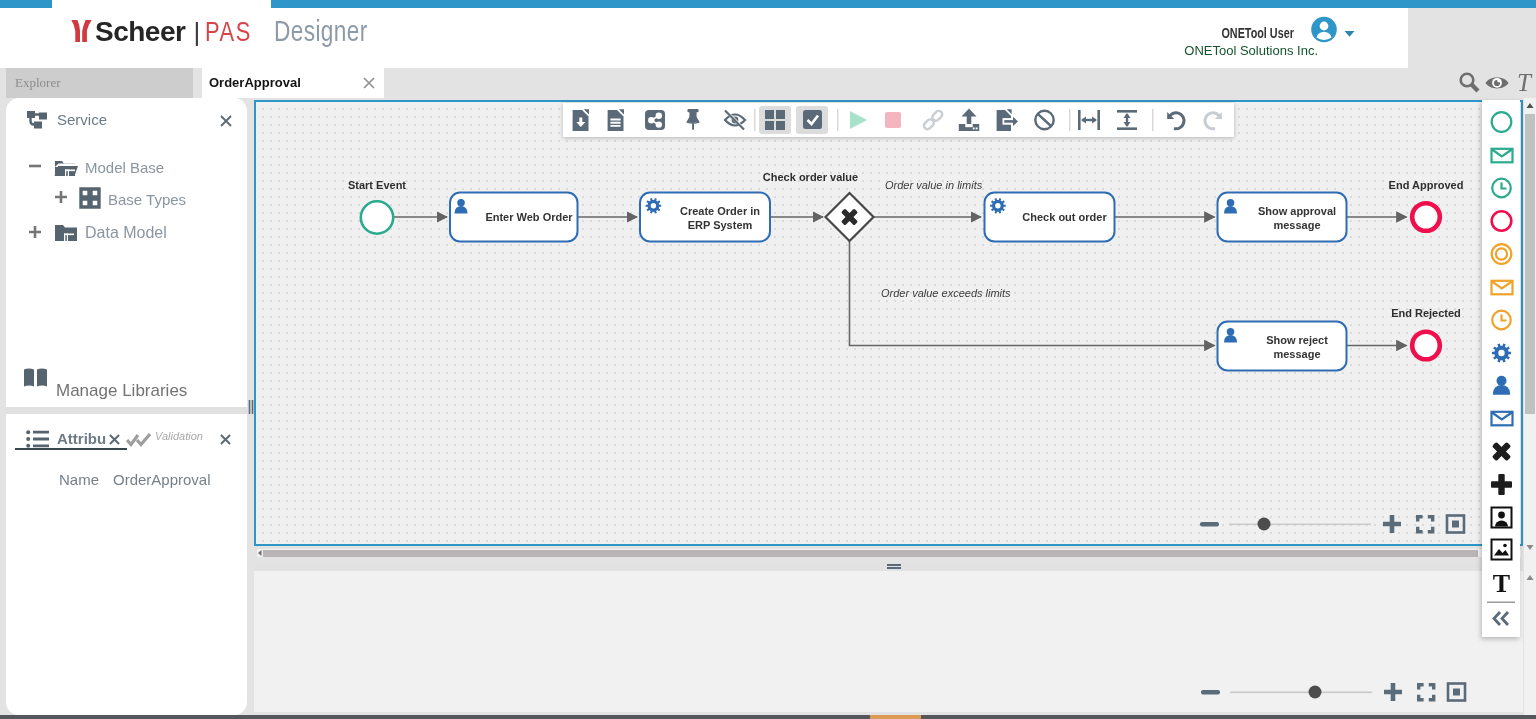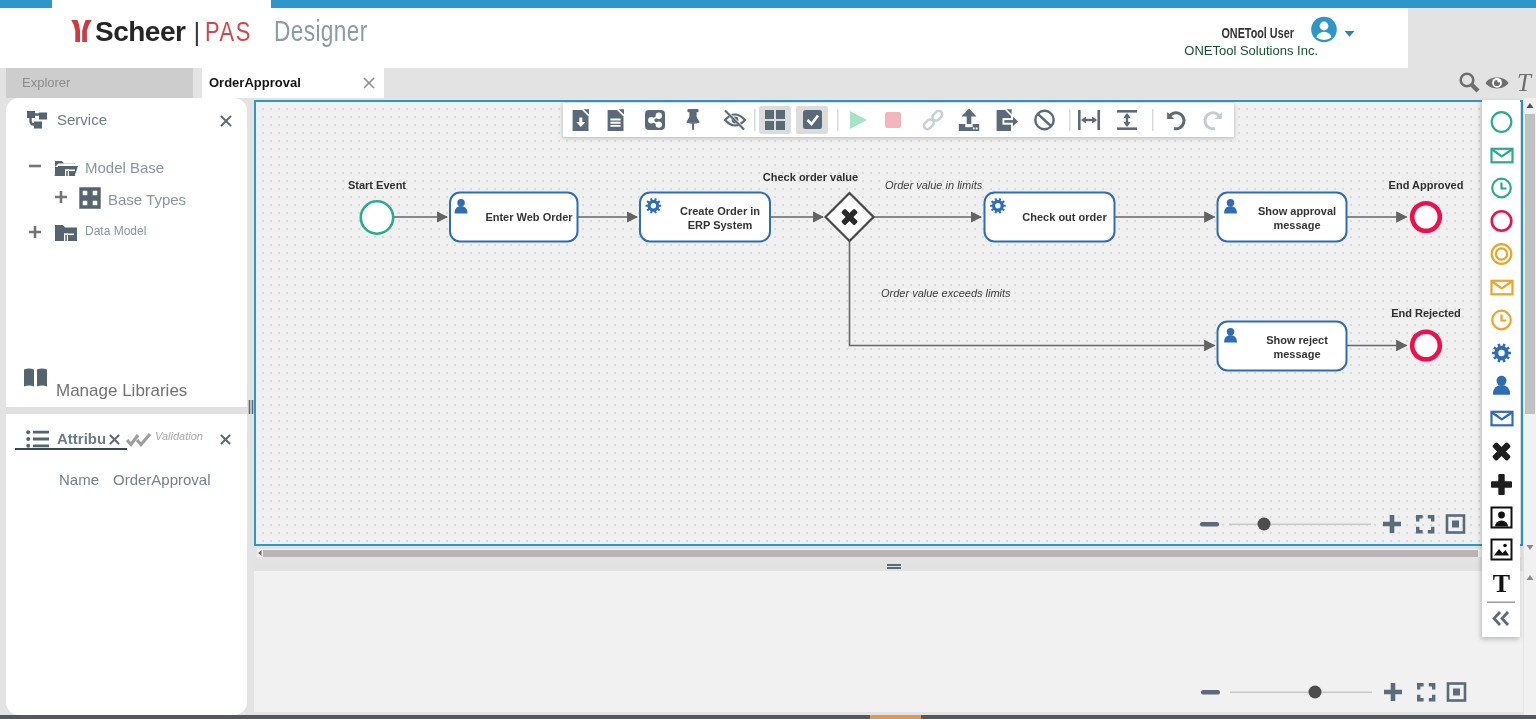--- a/index.html
+++ b/index.html
@@ -12,21 +12,21 @@
 #logo { position:absolute; left:71px; top:15px; height:40px; white-space:nowrap; }
 #logo .scheer { font-size:28px; font-weight:bold; color:#262626; letter-spacing:-0.5px; }
 #logo .bar { font-size:26px; font-weight:300; color:#3a3a3a; margin-left:8px; }
 #logo .pas { display:inline-block; font-size:28px; color:#d84348; letter-spacing:2px; margin-left:5px; transform:scaleX(0.78); transform-origin:0 50%; }
 #logo .designer { display:inline-block; font-size:29px; font-weight:300; color:#8d9aa8; margin-left:9px; letter-spacing:0.5px; transform:scaleX(0.78); transform-origin:0 50%; }
 #userbox { position:absolute; right:90px; top:16px; text-align:left;margin-top:8px; }
 #userbox .u1 { font-size:15px; font-weight:bold; color:#333; transform:scaleX(0.72); transform-origin:100% 50%; }
 #userbox .u2 { font-size:13px; color:#14532d; margin-top:2px; }
 
 #tabbar { position:absolute; left:0; top:68px; width:1536px; height:30px; background:#e3e3e3; z-index:4; }
-#tab-explorer { position:absolute; left:6px; top:0; width:187px; height:30px; background:#cdcdcd; color:#8b8b8b; font-size:13px; line-height:30px; padding-left:16px; }
+#tab-explorer { position:absolute; left:6px; top:0; width:187px; height:30px; background:#cdcdcd; color:#8b8b8b; font-size:13px; line-height:30px; padding-left:9px;font-family:Liberation Serif, serif; }
 #tab-active { position:absolute; left:202px; top:0; width:182px; height:30px; background:#fff; color:#141414; font-size:13px; font-weight:bold; line-height:30px; padding-left:7px; }
 
 #leftpanel { position:absolute; left:6px; top:98px; width:241px; height:617px; background:#fff; z-index:2;border-radius:13px; }
 #lp-divider { position:absolute; left:0px; top:309px; width:241px; height:7px; background:#e0e0e0; }
 
 #canvas { position:absolute; left:254px; top:100px; width:1269px; height:446px; border:2.5px solid #2e96c8; background-color:#f0f0f0;
   background-image:radial-gradient(#dadada 0.8px, rgba(0,0,0,0) 1px); background-size:8px 8px; background-position:3px 3px; z-index:1; }
 #toolbar { position:absolute; left:306.5px; top:0.5px; width:671px; height:34px; background:#fff; box-shadow:0 1px 4px rgba(0,0,0,0.25); }
 
 #hscroll { position:absolute; left:257px; top:549px; width:1264px; height:8px; background:#f1f1f1; z-index:1; }
@@ -117,21 +117,21 @@
   <div class="treetext" style="position:absolute; left:102px; top:93px; font-size:15px; color:#8b95a0;">Base Types</div>
   <div style="position:absolute; left:21px; top:126px; width:16px; height:16px;"><svg width="16" height="16" viewBox="0 0 16 16">
         <path d="M2 8 L14 8 M8 2 L8 14" stroke="#757575" stroke-width="2.6"></path>
       </svg></div>
   <svg width="24" height="20" viewBox="0 0 24 20" style="position:absolute; left:48px; top:125px;">
     <path d="M1 2 L9 2 L11 4.5 L23 4.5 L23 18 L1 18 Z" fill="#56646f"></path>
     <rect x="10" y="10.5" width="4" height="7.5" fill="#fff"></rect>
       <rect x="11.3" y="10.5" width="1.5" height="7.5" fill="#56646f"></rect>
     <rect x="10" y="10.5" width="10" height="1.6" fill="#fff"></rect>
   </svg>
-  <div class="treetext" style="position:absolute; left:79px; top:126px; font-size:12px; color:#8b95a0;">Data Model</div>
+  <div class="treetext" style="position:absolute; left:79px; top:126px; font-size:16px; color:#8b95a0;">Data Model</div>
 
   <svg width="26" height="20" viewBox="0 0 26 20" style="position:absolute; left:17px; top:270px;">
     <path d="M1 1.5 Q6 -0.5 11 1.5 L11 18.5 Q6 16.5 1 18.5 Z" fill="#56646f"></path>
     <path d="M14 1.5 Q19 -0.5 24 1.5 L24 18.5 Q19 16.5 14 18.5 Z" fill="#56646f"></path>
   </svg>
   <div style="position:absolute; left:50px; top:283px; font-size:17px; color:#737373;">Manage Libraries</div>
   <div id="lp-divider"></div>
 
   <svg width="24" height="20" viewBox="0 0 24 20" style="position:absolute; left:20px; top:331px;">
     <circle cx="2.2" cy="3.2" r="2" fill="#56646f"></circle>

